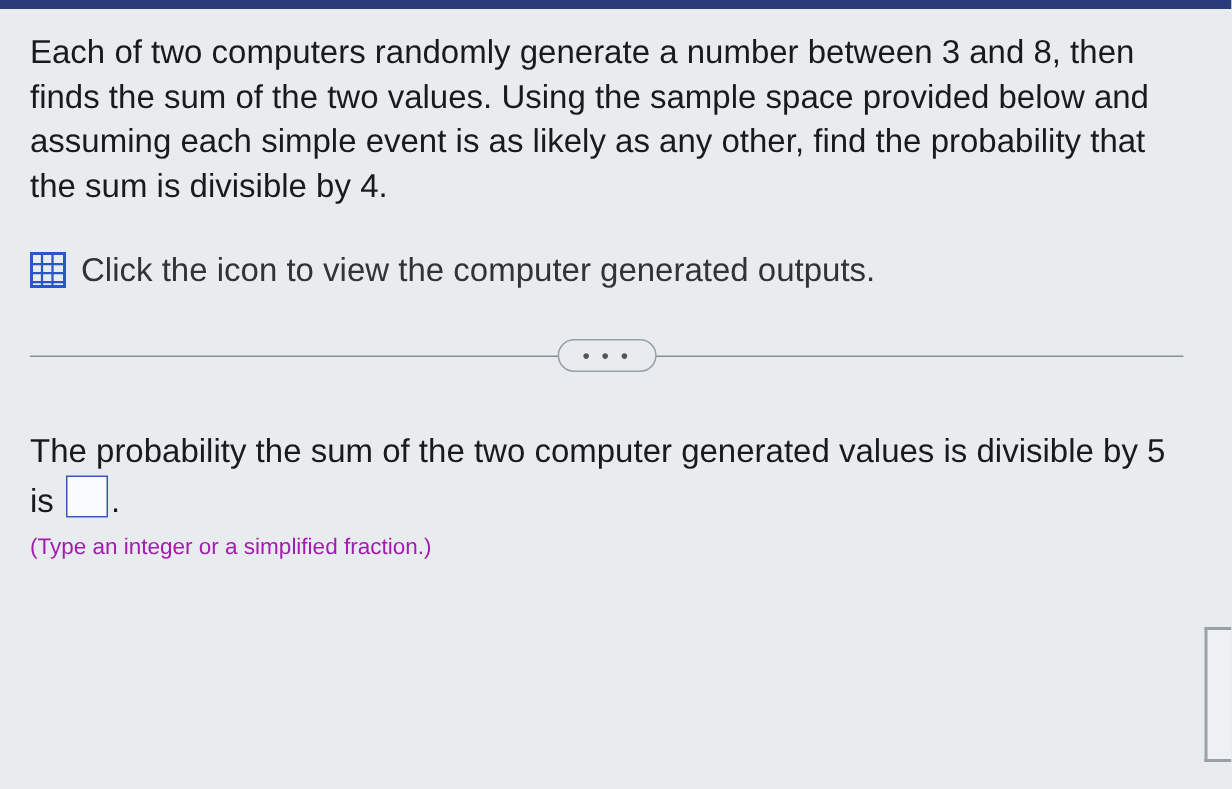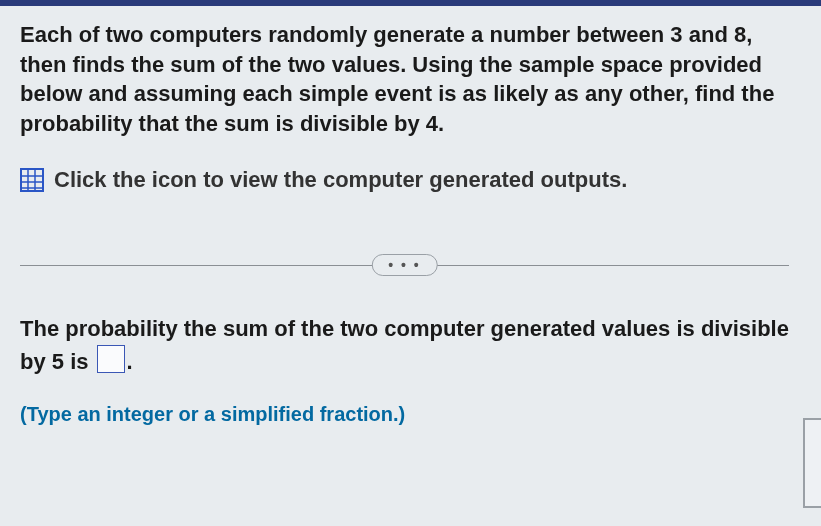--- a/index.html
+++ b/index.html
@@ -12,33 +12,32 @@
     overflow: hidden;
   }
   .top-bar {
     height: 6px;
     background: #2a3b7a;
     width: 100%;
   }
   .content {
     padding: 14px 32px 10px 20px;
     color: #222;
-    font-weight: bold;
   }
   .problem-text {
     font-size: 22px;
     line-height: 1.35;
     color: #1a1a1a;
     margin-bottom: 28px;
   }
   .icon-row {
     display: flex;
     align-items: center;
     gap: 10px;
-    margin-bottom: 60px;
+    margin-bottom: 32px;
     text-align: center;
   }
   .table-icon {
     width: 24px;
     height: 24px;
     display: inline-flex;
     align-items: center;
     justify-content: center;
     flex-shrink: 0;
   }
@@ -85,23 +84,23 @@
   .answer-box {
     display: inline-block;
     width: 28px;
     height: 28px;
     border: 1px solid #3a57b5;
     background: #fafbfd;
     vertical-align: -4px;
     margin: 0 2px;
   }
   .hint {
-    color: #0369a1;
-    font-size: 20px;
-    margin-top: 22px;
+    color: #a21caf;
+    font-size: 15px;
+    margin-top: 4px;
   }
   .right-box {
     position: absolute;
     right: 0;
     bottom: 18px;
     width: 18px;
     height: 90px;
     border-left: 2px solid #9aa0a6;
     border-top: 2px solid #9aa0a6;
     border-bottom: 2px solid #9aa0a6;

